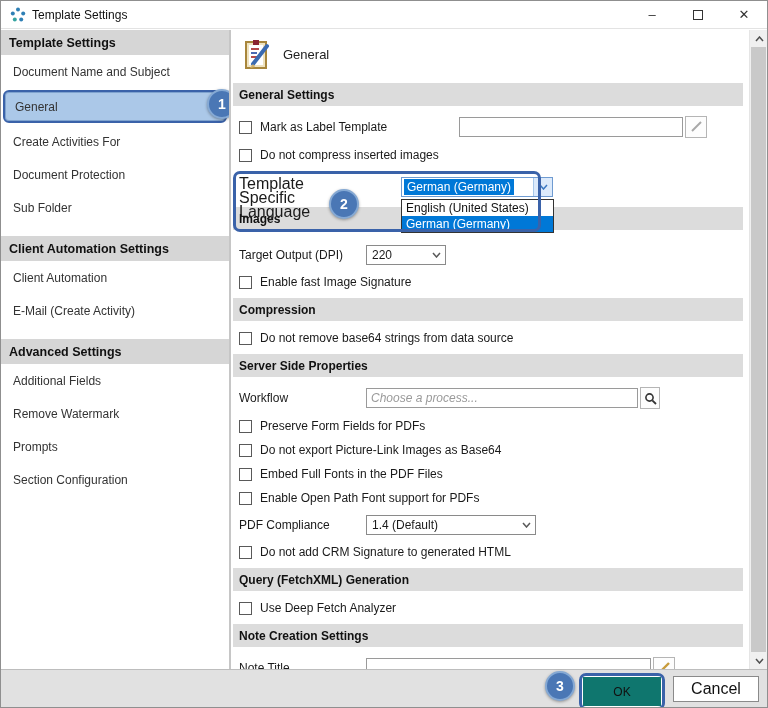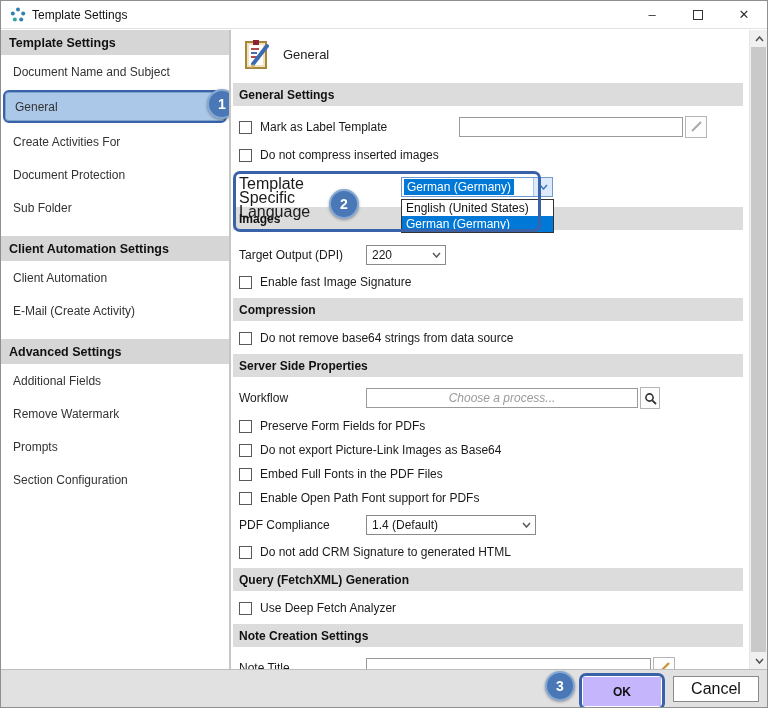--- a/index.html
+++ b/index.html
@@ -61,21 +61,21 @@
   
   .scrollbar { position:absolute; top:0; right:0; bottom:0; width:18px; background:#f0f0f0; border-left:1px solid #e5e5e5; }
   .sb-arrow { position:absolute; left:0; width:18px; height:17px; display:flex; align-items:center; justify-content:center; background:#f0f0f0; }
   .sb-arrow.up { top:0; } .sb-arrow.down { bottom:0; }
   .sb-thumb { position:absolute; left:1px; right:1px; top:17px; bottom:17px; background:#c9c9c9; }
 
   
   .footer { position:absolute; left:0; right:0; bottom:0; height:38px; background:#e1e1e1; border-top:1px solid #bdbdbd; }
   .btn-cancel { position:absolute; right:8px; top:6px; width:86px; height:26px; background:#fff; border:1px solid #8a8a8a; font-size:16px; color:#111; font-family:"Liberation Sans",sans-serif; }
   .ok-wrap { position:absolute; right:102px; top:3px; border:3px solid #3a62a9; border-radius:7px; background:#fff; padding:1px; }
-  .btn-ok { width:78px; height:29px; background:#c4b5fd; border:none; font-size:12px; color:#111; font-family:"Liberation Sans",sans-serif;font-weight:bold; }
+  .btn-ok { width:78px; height:29px; background:#0f766e; border:none; font-size:12px; color:#111; font-family:"Liberation Sans",sans-serif; }
   .badge.b3 { position:absolute; right:192px; top:1px; }
 </style>
 </head>
 <body>
 
 <div class="window">
 
   <div class="titlebar">
     <svg class="app-icon" viewBox="0 0 16 16">
       <circle cx="8" cy="2.6" r="2" fill="#2e7fb5"></circle>
@@ -193,21 +193,21 @@
 
         <div class="row">
           <span class="checkbox"></span>
           <span class="lbl">Do not remove base64 strings from data source</span>
         </div>
 
         <div class="sec-header">Server Side Properties</div>
 
         <div class="row">
           <span class="lbl" style="width:127px">Workflow</span>
-          <input class="field" style="width: 272px; text-align: center;" placeholder="Choose a process...">
+          <input class="field" style="width: 272px;" placeholder="Choose a process...">
           <span class="iconbtn" style="width:20px;height:22px">
             <svg width="13" height="13" viewBox="0 0 13 13">
                 <circle cx="5.5" cy="5.5" r="3.6" fill="none" stroke="#333" stroke-width="1.6"></circle>
                 <line x1="8.3" y1="8.3" x2="12" y2="12" stroke="#333" stroke-width="1.8"></line>
               </svg>
           </span>
         </div>
 
         <div class="row">
           <span class="checkbox"></span>

